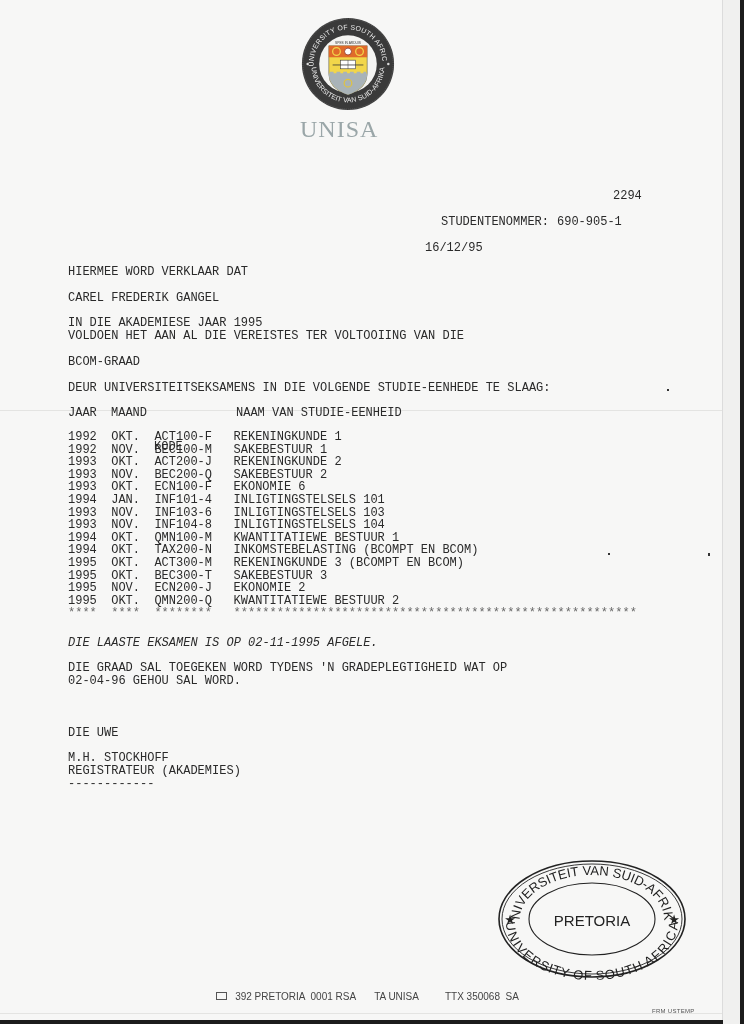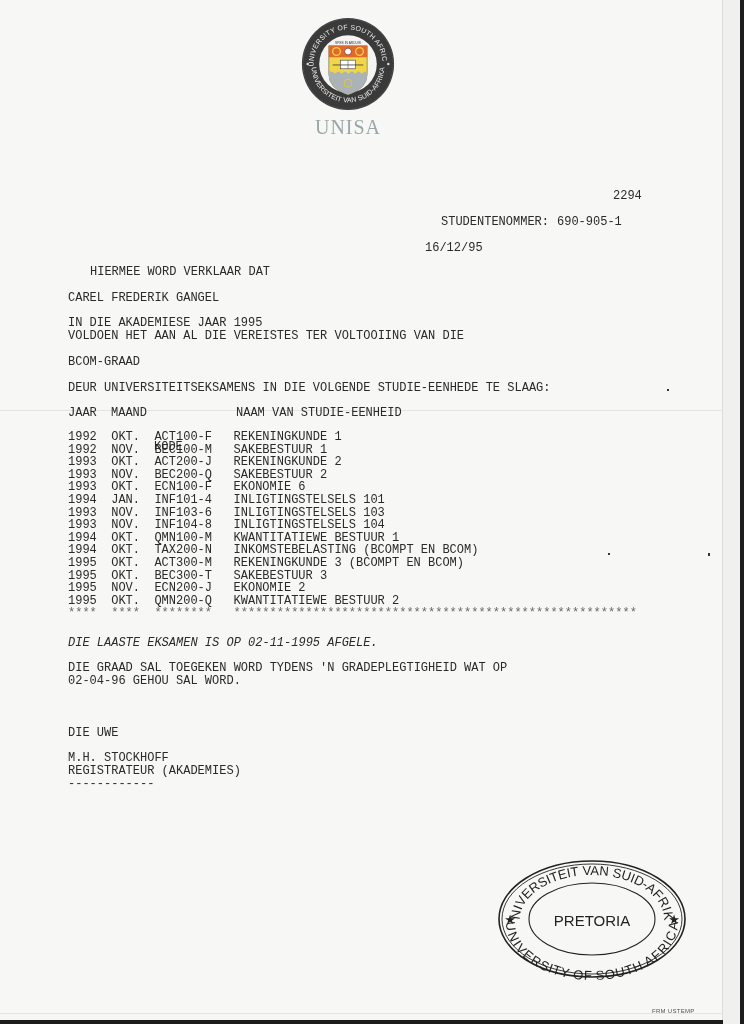--- a/index.html
+++ b/index.html
@@ -22,22 +22,22 @@
   .mono {
     font-family: "Liberation Mono", "DejaVu Sans Mono", monospace;
     font-size: 12px; color: #2a2a2a; white-space: pre; letter-spacing: 0.0px;
   }
   .abs { position: absolute; }
   .line { height: 12.6px; line-height: 12.6px; text-align: center; }
 
   
   .crest { position: absolute; left: 300px; top: 16px; width: 96px; height: 96px; }
   .unisa-word {
-    position: absolute; left: 300px; top: 116px; width: 96px; text-align: center;
-    font-family: "Liberation Serif", "DejaVu Serif", serif; font-size: 20px;
+    position: absolute; left: 300px; top: 116px; width: 96px; 
+    font-family: "Liberation Serif", "DejaVu Serif", serif; font-size: 24px;
     color: #9aa6a8; letter-spacing: 1px;
   }
 
   table.units { border-collapse: collapse; position: absolute; left: 68px; top: 431px; }
   table.units td { padding: 0; height: 12.6px; line-height: 12.6px; vertical-align: top; }
   .c-year { width: 43.2px; }
   .c-month { width: 43.2px; }
   .c-code { width: 79.2px; }
 
   .footer {
@@ -91,21 +91,21 @@
     <path d="M31 58 h4 v2 h3 v-2 h4 v2 h3 v-2 h4 v2 h3 v-2 h4 v2 h3 v-2 h4 v2 h3 v-2 h3 v4 h-38 z" fill="#a9b3b8"></path>
     <circle cx="50" cy="70" r="4" fill="none" stroke="#e3c43a" stroke-width="1.2"></circle>
   </svg>
   <div class="unisa-word">UNISA</div>
 
   <div class="abs mono" style="left:613px; top:189px;">2294</div>
   <div class="abs mono" style="left:441px; top:215px;">STUDENTENOMMER:</div>
   <div class="abs mono" style="left:557px; top:215px;">690-905-1</div>
   <div class="abs mono" style="left:425px; top:241px;">16/12/95</div>
 
-  <div class="abs mono" style="left:68px; top:265px;margin-left:22px;">HIERMEE WORD VERKLAAR DAT</div>
+  <div class="abs mono" style="left:68px; top:265px;">HIERMEE WORD VERKLAAR DAT</div>
   <div class="abs mono" style="left:68px; top:291px;">CAREL FREDERIK GANGEL</div>
   <div class="abs mono line" style="left:68px; top:317px;">IN DIE AKADEMIESE JAAR 1995</div>
   <div class="abs mono line" style="left:68px; top:330px;">VOLDOEN HET AAN AL DIE VEREISTES TER VOLTOOIING VAN DIE</div>
   <div class="abs mono" style="left:68px; top:355px;">BCOM-GRAAD</div>
   <div class="abs mono" style="left:68px; top:381px;">DEUR UNIVERSITEITSEKSAMENS IN DIE VOLGENDE STUDIE-EENHEDE TE SLAAG:</div>
 
   <div class="abs mono" style="left:68px; top:406px;">JAAR</div>
   <div class="abs mono" style="left:111px; top:406px;">MAAND</div>
   <div class="abs mono" style="left:154px; top:406px;margin-top:34px;">KODE</div>
   <div class="abs mono" style="left:236px; top:406px;">NAAM VAN STUDIE-EENHEID</div>
@@ -150,19 +150,22 @@
       <textPath href="#stTop" startOffset="50%" text-anchor="middle">UNIVERSITEIT VAN SUID-AFRIKA</textPath>
     </text>
     <text font-family="Liberation Sans, sans-serif" font-size="13" fill="#222" dominant-baseline="hanging">
       <textPath href="#stBot" startOffset="50%" text-anchor="middle">UNIVERSITY OF SOUTH AFRICA</textPath>
     </text>
     <text x="96" y="68" font-family="Liberation Sans, sans-serif" font-size="15" text-anchor="middle" fill="#222">PRETORIA</text>
     <text x="14" y="66" font-size="13" text-anchor="middle" fill="#222">★</text>
     <text x="178" y="66" font-size="13" text-anchor="middle" fill="#222">★</text>
   </svg>
 
+  <div class="footer">
+    <span style="display:inline-block;width:9px;height:6px;border:1px solid #555;position:relative;top:0px;margin-right:8px;"></span><span>392 PRETORIA  0001 RSA</span><span style="display:inline-block;width:18px;"></span><span>TA UNISA</span><span style="display:inline-block;width:26px;"></span><span>TTX 350068  SA</span>
+  </div>
   <div class="frm">FRM USTEMP</div>
 
   <div class="speck" style="left:667px; top:389px; width:2px; height:2px;"></div>
   <div class="speck" style="left:708px; top:553px; width:2px; height:3px;"></div>
   <div class="speck" style="left:608px; top:553px; width:2px; height:2px;"></div>
 </div>
 <div class="strip"></div>
 
 </body></html>

